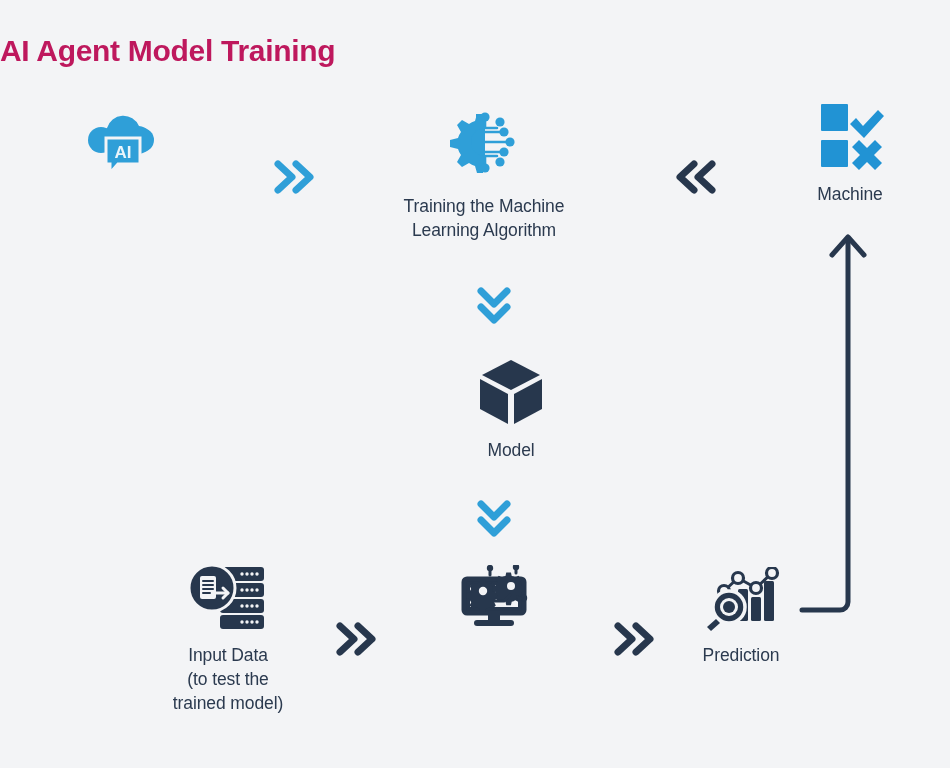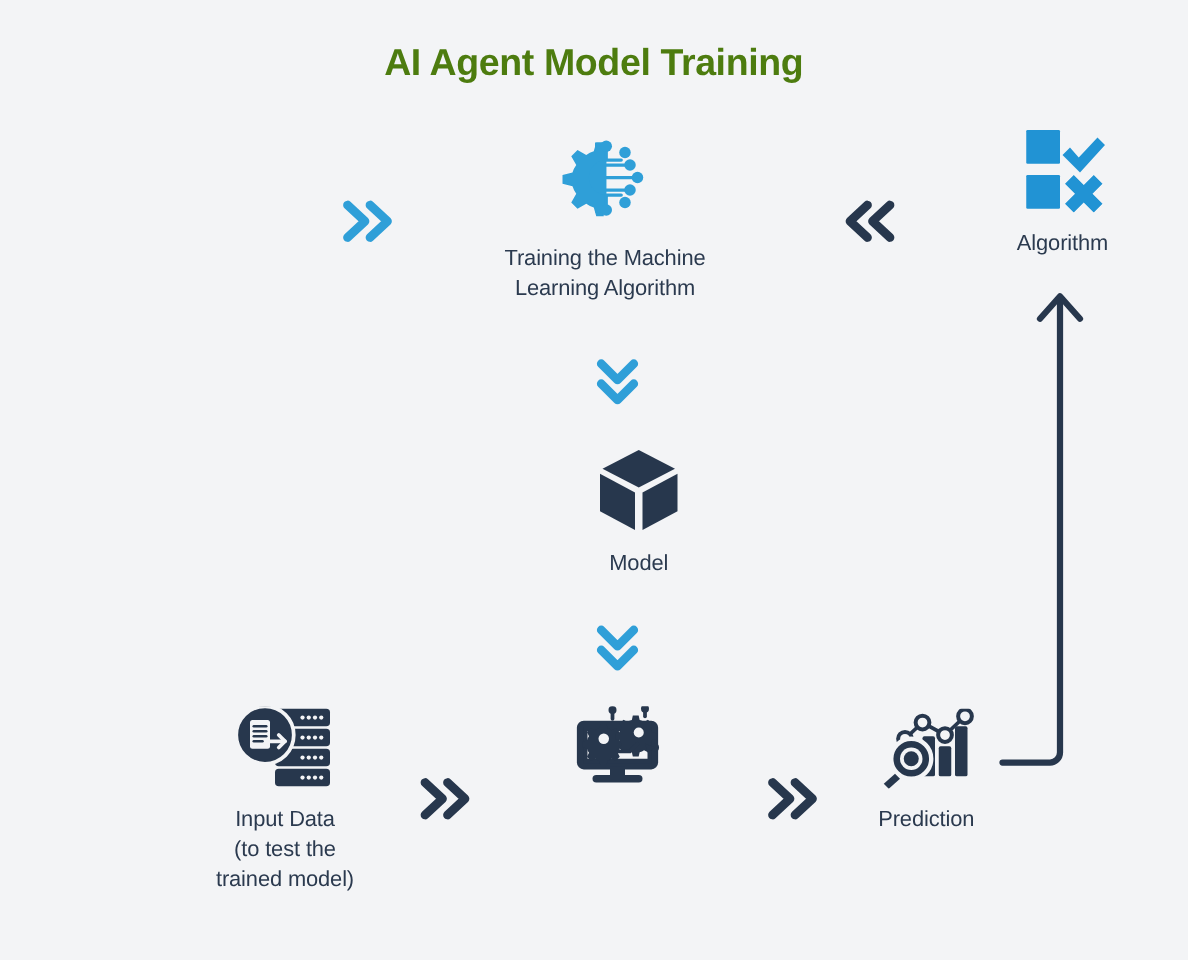--- a/index.html
+++ b/index.html
@@ -20,25 +20,24 @@
     width: 950px;
     height: 768px;
   }
 
   
   .title {
     position: absolute;
     left: 0;
     top: 34px;
     width: 950px;
-    text-align: center;
     font-size: 30px;
     font-weight: bold;
     letter-spacing: -0.3px;
-    color: #4d7c0f;
+    color: #be185d;
   }
 
   
   .node {
     position: absolute;
     text-align: center;
   }
   .node .icon-wrap {
     display: flex;
     align-items: flex-end;
@@ -82,20 +81,31 @@
   #feedback-arrow { left: 780px; top: 225px; }
 </style>
 </head>
 <body>
 
 <div id="canvas">
 
   <div class="title">AI Agent Model Training</div>
 
   <div class="node" id="node-ai-agent">
+    <div class="icon-wrap">
+      <svg width="80" height="76" viewBox="0 0 80 76">
+
+        <path d="M26 22 a17 17 0 0 1 32 -2 a14 14 0 0 1 -2 28 H26 a15 15 0 0 1 0 -26 z" fill="#2f9fd8"></path>
+        <circle cx="20" cy="34" r="13" fill="#2f9fd8"></circle>
+        <circle cx="61" cy="34" r="12" fill="#2f9fd8"></circle>
+
+        <path d="M25 32 h34 v26 h-22 l-8 9 v-9 h-4 z" fill="#2f9fd8" stroke="#f3f4f6" stroke-width="3"></path>
+        <text x="42" y="52" font-family="'Liberation Sans',sans-serif" font-size="17" font-weight="bold" fill="#eaf5fb" text-anchor="middle">AI</text>
+      </svg>
+    </div>
   </div>
 
   <div class="node" id="node-training">
     <div class="icon-wrap">
       <svg width="78" height="74" viewBox="0 0 78 74">
         <g fill="#2f9fd8">
 
           <path d="M38 6 h-6 l-2 7 a20 20 0 0 0 -6 3 l-7 -4 l-5 5 l4 7 a20 20 0 0 0 -3 6 l-8 2 v7 l8 2
                    a20 20 0 0 0 3 6 l-4 7 l5 5 l7 -4 a20 20 0 0 0 6 3 l2 7 h6 z"></path>
 
@@ -128,21 +138,21 @@
     <div class="icon-wrap">
       <svg width="82" height="68" viewBox="0 0 82 68">
         <g fill="#2193d4">
           <rect x="12" y="2" width="27" height="27" rx="1"></rect>
           <rect x="12" y="38" width="27" height="27" rx="1"></rect>
           <path d="M47 16 l7 8 l15 -16 l6 6 l-20 22 l-14 -14 z"></path>
           <path d="M50 38 l8 8 l8 -8 l7 7 l-8 8 l8 8 l-7 7 l-8 -8 l-8 8 l-7 -7 l8 -8 l-8 -8 z"></path>
         </g>
       </svg>
     </div>
-    <div class="label">Algorithm</div>
+    <div class="label">Machine</div>
   </div>
 
   <div class="node" id="node-model">
     <div class="icon-wrap">
       <svg width="66" height="68" viewBox="0 0 66 68">
         <g fill="#27374d">
           <path d="M33 2 L62 17 L33 32 L4 17 Z"></path>
           <path d="M2 21 L30 36 L30 66 L2 51 Z"></path>
           <path d="M64 21 L36 36 L36 66 L64 51 Z"></path>
         </g>

